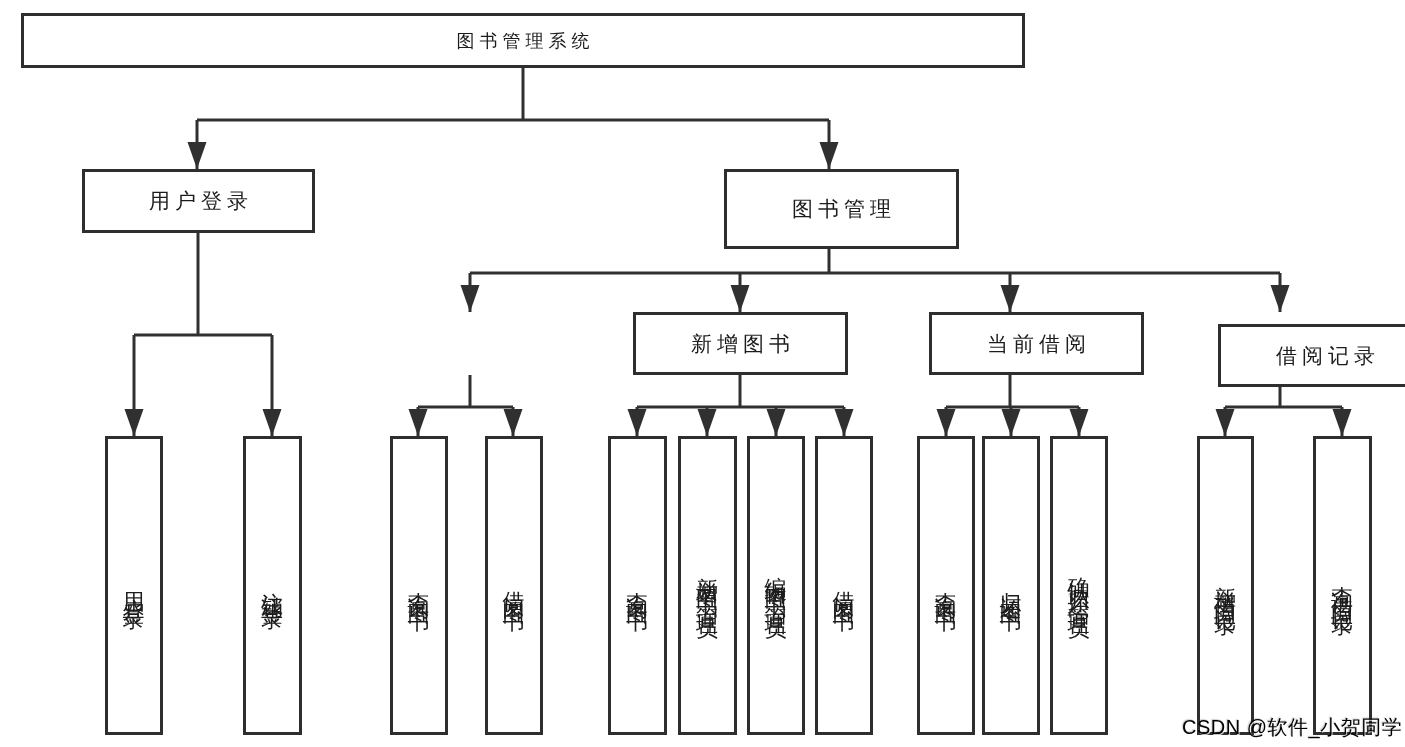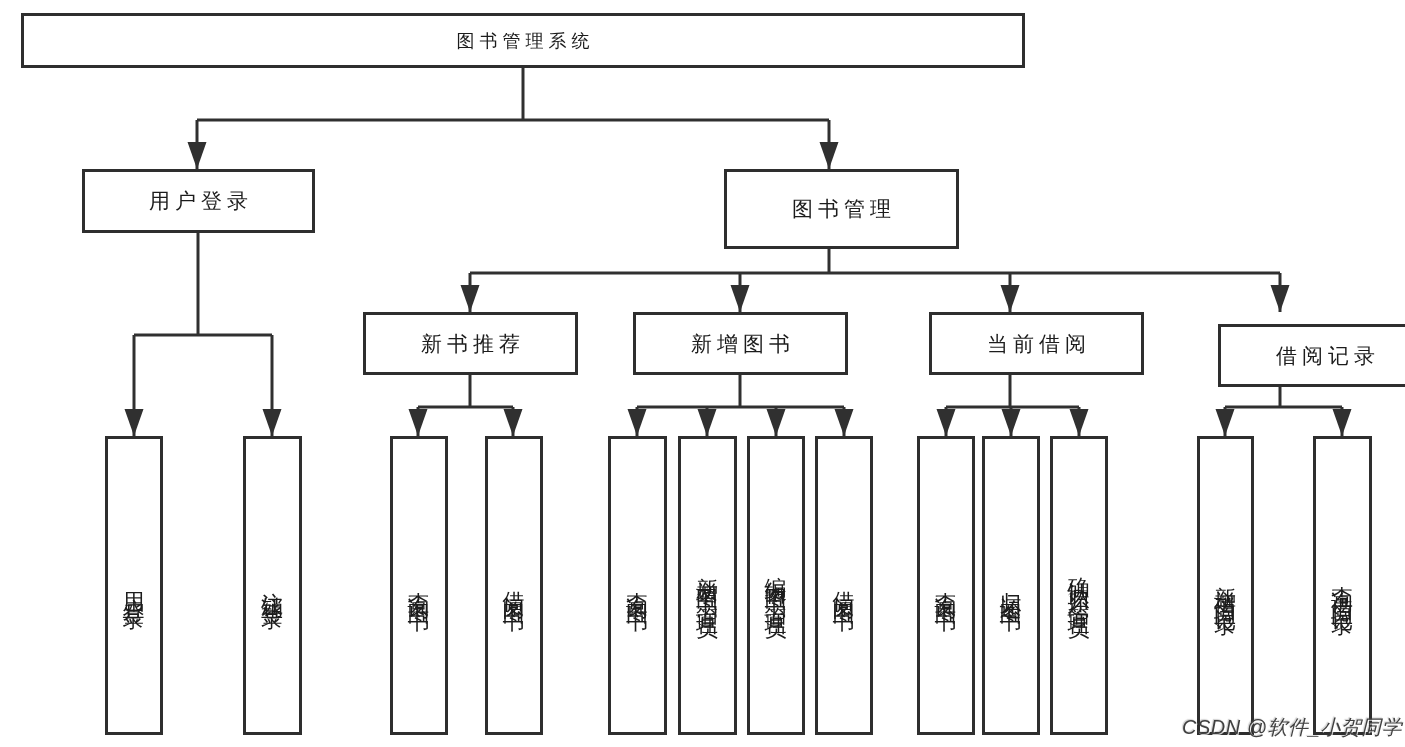--- a/index.html
+++ b/index.html
@@ -43,25 +43,24 @@
     color: #1c1c1c;
   }
   .root-node .label { font-size: 18px; }
   #watermark {
     position: absolute;
     left: 1182px;
     top: 714px;
     width: 220px;
     font-size: 20px;
     letter-spacing: 0.5px;
-    color: #404040;
+    color: #000000;
     text-shadow: 1px 1px 0 rgba(255,255,255,0.75), -1px -1px 1px rgba(60,60,60,0.25);
     z-index: 5;
     white-space: nowrap;
-    font-style: italic;
   }
 </style>
 </head>
 <body>
 
 <div id="stage">
 
   <svg id="connectors" viewBox="0 0 1405 747" xmlns="http://www.w3.org/2000/svg">
     <g stroke="#303030" stroke-width="3" fill="none">
 
@@ -132,23 +131,20 @@
     <span class="label">图书管理系统</span>
   </div>
 
   <div class="node hbox" style="left:82px; top:169px; width:233px; height:64px;">
     <span class="label">用户登录</span>
   </div>
   <div class="node hbox" style="left:712px; top:169px; width:235px; height:80px;margin-left:12px;">
     <span class="label">图书管理</span>
   </div>
 
-  <div class="node hbox" style="left:363px; top:312px; width:215px; height:63px;">
-    <span class="label">新书推荐</span>
-  </div>
   <div class="node hbox" style="left:633px; top:312px; width:215px; height:63px;">
     <span class="label">新增图书</span>
   </div>
   <div class="node hbox" style="left:903px; top:312px; width:215px; height:63px;margin-left:26px;">
     <span class="label">当前借阅</span>
   </div>
   <div class="node hbox" style="left:1218px; top:312px; width:215px; height:63px;margin-top:12px;">
     <span class="label">借阅记录</span>
   </div>
 

